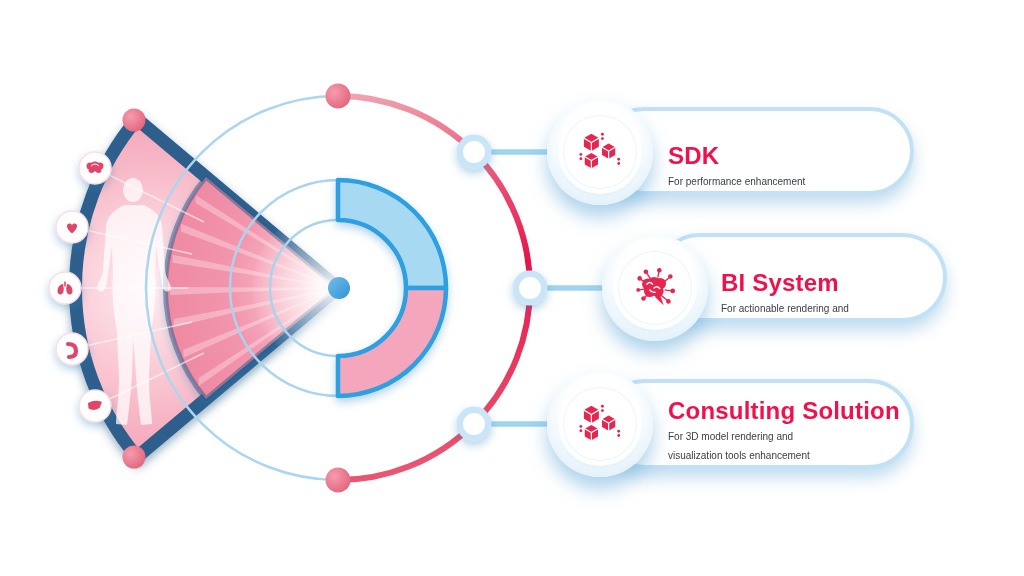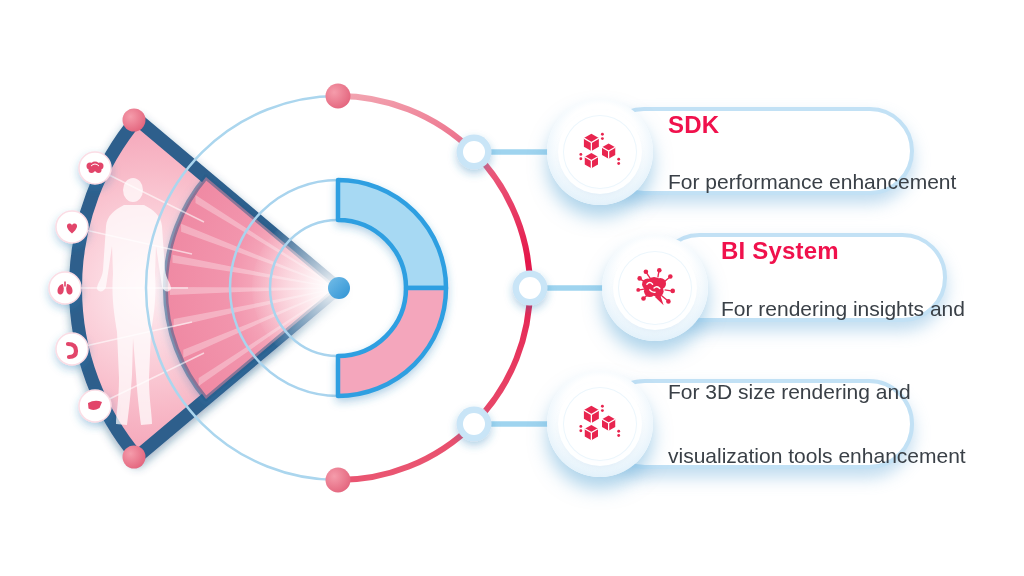--- a/index.html
+++ b/index.html
@@ -5,30 +5,30 @@
   html,body{margin:0;padding:0;background:#fff;}
   .stage{
     position:relative;width:1024px;height:576px;overflow:hidden;background:#ffffff;
     font-family:"Liberation Sans", sans-serif;
   }
   .diagram-svg{position:absolute;left:0;top:0;}
   
   .card{
     position:absolute;background:#ffffff;border:4px solid #c2e1f5;border-radius:50px;
     box-shadow:0 9px 16px rgba(110,175,220,.42), 0 0 0 1px rgba(255,255,255,.8) inset;
-    box-sizing:border-box;display:flex;flex-direction:column;justify-content:space-between;
+    box-sizing:border-box;display:flex;flex-direction:column;justify-content:flex-end;
   }
   .card-sdk{left:600px;top:107px;width:314px;height:88px;padding-left:64px;}
   .card-bi{left:655px;top:233px;width:292px;height:89px;padding-left:62px;}
   .card-consulting{left:600px;top:379px;width:314px;height:90px;padding-left:64px;}
   .card-title{
     font-size:24px;font-weight:bold;color:#f0114c;line-height:28px;margin-bottom:3px;
     letter-spacing:.2px;white-space:nowrap;
   }
-  .card-desc{font-size:21px;color:#3a4047;line-height:18.5px;white-space:nowrap;}
+  .card-desc{font-size:10px;color:#3a4047;line-height:18.5px;white-space:nowrap;}
   
   .icon-wrap{
     position:absolute;width:106px;height:106px;border-radius:50%;
     background:radial-gradient(circle at 50% 42%, #ffffff 48%, #f3f9fd 60%, #e4f2fb 74%, #cde8f7 88%, #badff5 100%);
     box-shadow:0 12px 18px rgba(95,170,215,.5);
     display:flex;align-items:center;justify-content:center;
   }
   .icon-wrap-sdk{left:547px;top:99px;}
   .icon-wrap-bi{left:602px;top:235px;}
   .icon-wrap-consulting{left:547px;top:371px;}
@@ -192,24 +192,25 @@
       </g>
     </g>
   </svg>
 
   <div class="card card-sdk">
     <div class="card-title">SDK</div>
     <div class="card-desc">For performance enhancement</div>
   </div>
   <div class="card card-bi">
     <div class="card-title">BI System</div>
-    <div class="card-desc">For rendering insights and</div>
+    <div class="card-desc">For actionable rendering and</div>
   </div>
   <div class="card card-consulting">
-    <div class="card-desc">For 3D size rendering and</div>
+    <div class="card-title">Consulting Solution</div>
+    <div class="card-desc">For 3D model rendering and</div>
     <div class="card-desc">visualization tools enhancement</div>
   </div>
 
   <div class="icon-wrap icon-wrap-sdk">
     <div class="icon-inner">
       <svg width="46" height="46" viewBox="0 0 48 48">
         <g fill="#e8254f">
           <path d="M15,5 L22.8,9.5 L22.8,18.5 L15,23 L7.2,18.5 L7.2,9.5 Z"></path>
           <path d="M33,15 L39.9,19 L39.9,27 L33,31 L26.1,27 L26.1,19 Z"></path>
           <path d="M15,25 L21.9,29 L21.9,37 L15,41 L8.1,37 L8.1,29 Z"></path>

